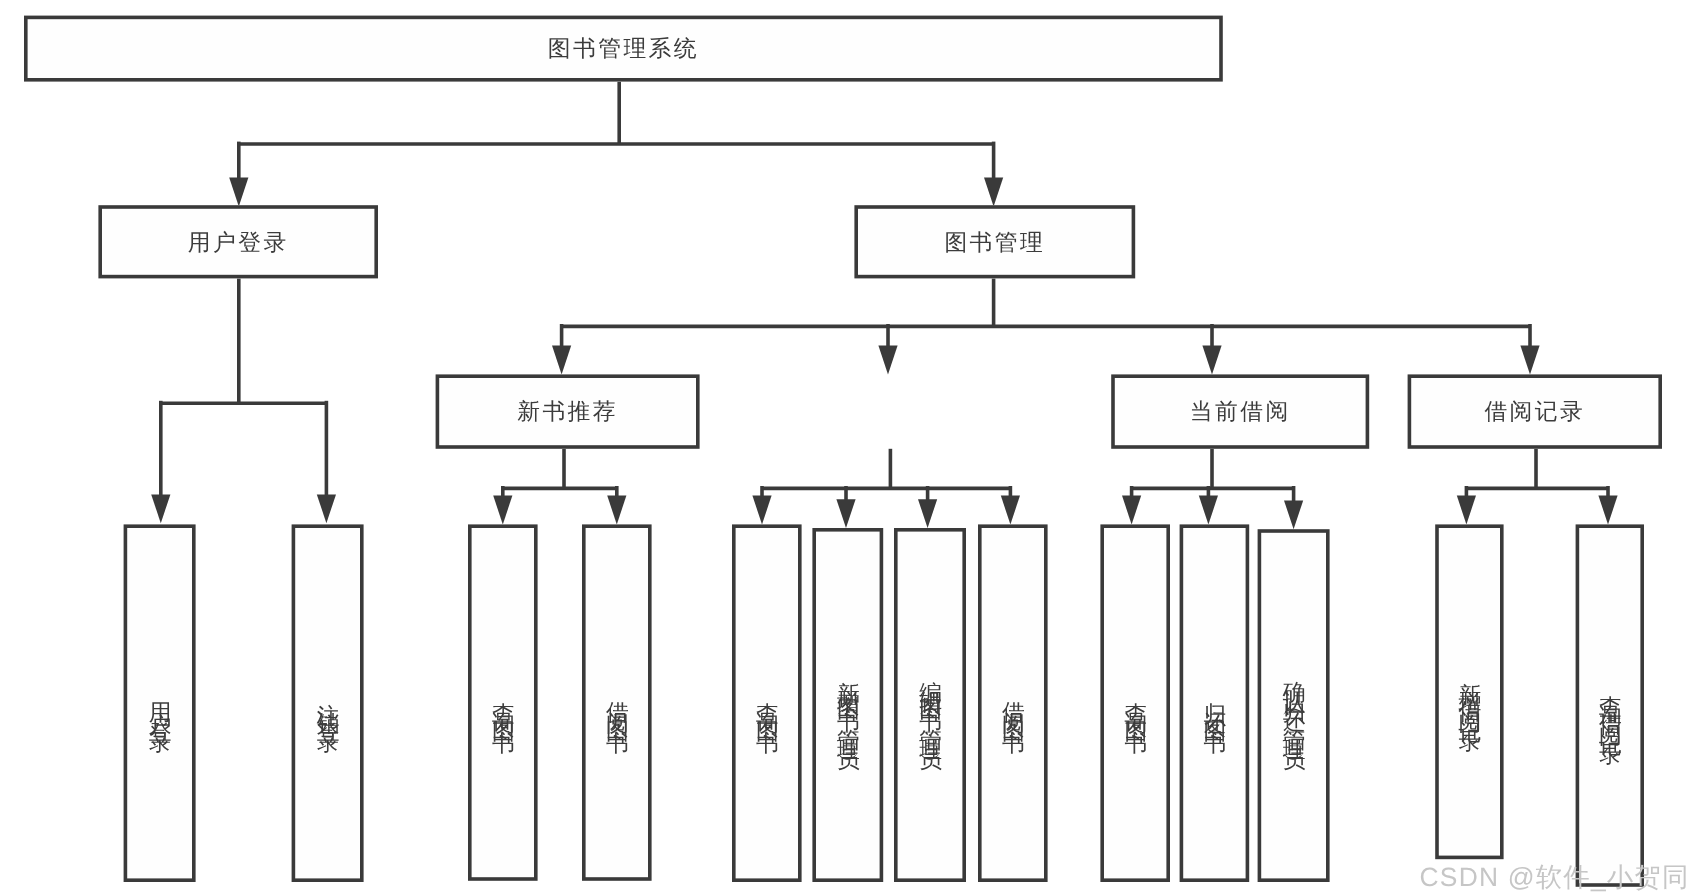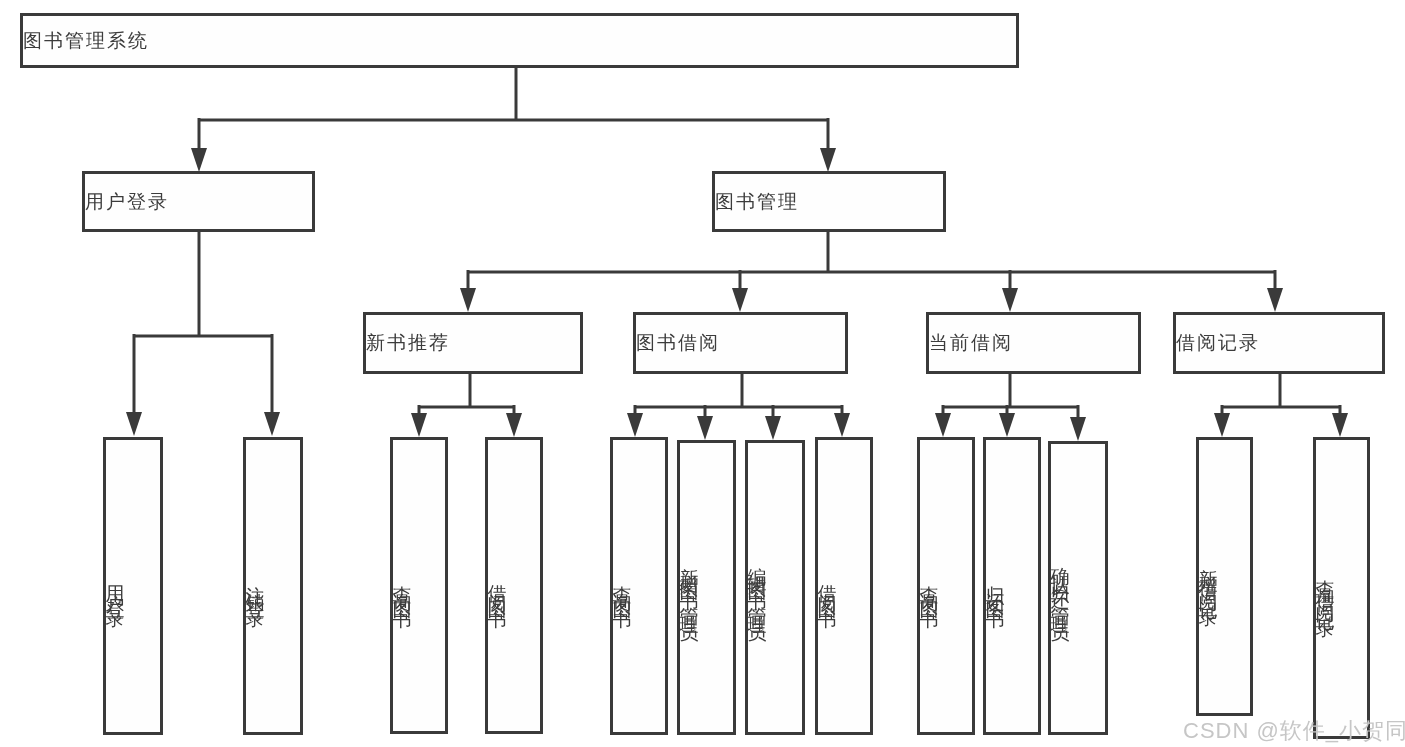--- a/index.html
+++ b/index.html
@@ -17,21 +17,21 @@
     overflow:hidden;
   }
   .stage{position:relative;width:1405px;height:747px;}
   svg.connectors{position:absolute;left:0;top:0;z-index:1;}
   svg.connectors line{stroke:var(--line);stroke-width:3;}
   svg.connectors polygon{fill:var(--line);stroke:none;}
   .node{
     position:absolute;box-sizing:border-box;
     border:3px solid var(--line);
     background:var(--boxbg);
-    display:flex;align-items:center;justify-content:flex-start;
+    display:flex;align-items:center;justify-content:center;
     color:var(--text);
     z-index:2;
   }
   .node .lbl{
     font-size:19px;
     letter-spacing:2px;
     white-space:nowrap;
   }
   .leaf .lbl{
     writing-mode:vertical-rl;
@@ -124,23 +124,20 @@
   <div class="node" style="left:82px;top:171px;width:233px;height:61px">
     <span class="lbl">用户登录</span>
   </div>
   <div class="node" style="left:363px;top:312px;width:220px;height:62px">
     <span class="lbl">新书推荐</span>
   </div>
 
   <div class="node" style="left:712px;top:171px;width:234px;height:61px">
     <span class="lbl">图书管理</span>
   </div>
-  <div class="node" style="left:633px;top:312px;width:215px;height:62px">
-    <span class="lbl">图书借阅</span>
-  </div>
   <div class="node" style="left:926px;top:312px;width:215px;height:62px">
     <span class="lbl">当前借阅</span>
   </div>
   <div class="node" style="left:1173px;top:312px;width:212px;height:62px">
     <span class="lbl">借阅记录</span>
   </div>
 
   <div class="node leaf" style="left:103px;top:437px;width:60px;height:298px">
     <span class="lbl">用户登录</span>
   </div>

